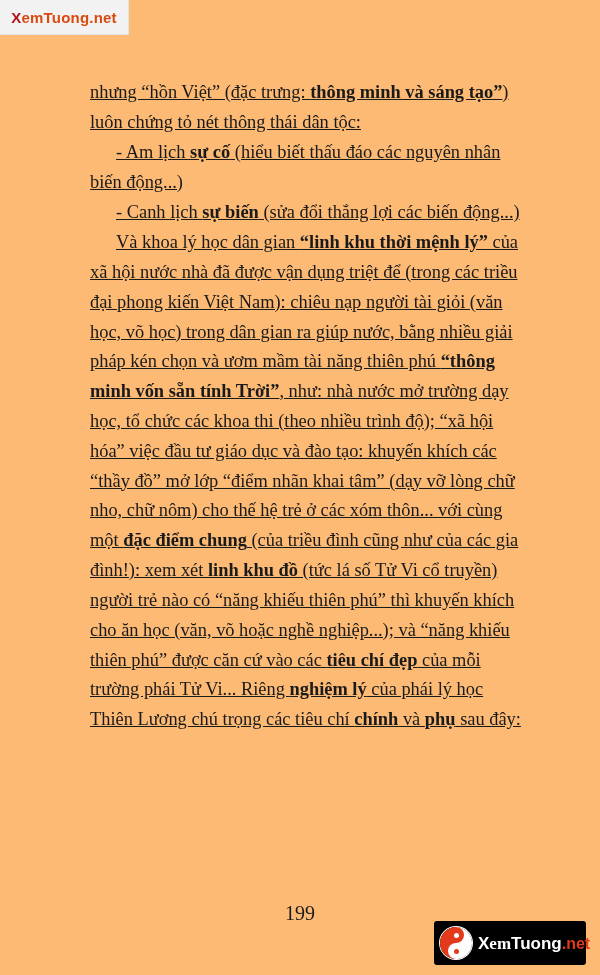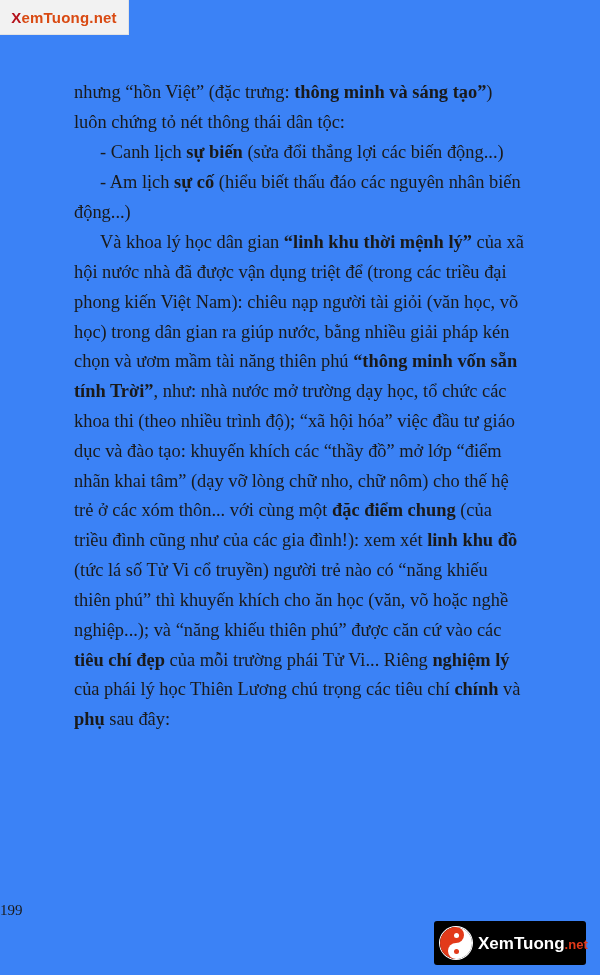--- a/index.html
+++ b/index.html
@@ -11,21 +11,21 @@
     height: 975px;
     background: #ffffff;
     font-family: "Liberation Serif", serif;
     color: #1a1a1a;
     position: relative;
     overflow: hidden;
   }
   .page {
     position: absolute;
     inset: 0;
-    background: #3b82f6;
+    background: #fdba74;
   }
 
   
   .top-watermark {
     position: absolute;
     left: 0;
     top: 0;
     width: 128px;
     height: 34px;
     background: #f2f2f2;
@@ -48,36 +48,37 @@
   .text-block {
     position: absolute;
     left: 74px;
     top: 78px;
     width: 452px;
     font-size: 18.4px;
     line-height: 1.62;
     text-align: left;
   }
   .para {
-    margin: 0 0 0.02em 0;
+    margin: 0 0 0.02em 16px;
     text-indent: 0;
+    text-decoration: underline;
   }
   .para.indent {
     text-indent: 26px;
   }
   .para b, .para strong { font-weight: bold; }
 
   
   .folio {
     position: absolute;
     left: 0;
     right: 0;
     top: 902px;
-    text-align: left;
-    font-size: 15px;
+    text-align: center;
+    font-size: 20px;
     color: #1a1a1a;
   }
 
   
   .logo {
     position: absolute;
     right: 14px;
     bottom: 10px;
     width: 152px;
     height: 44px;
@@ -121,37 +122,37 @@
   .logo-dot-b { bottom: 5.5px; background: #e23a1a; }
   .logo-text {
     margin-left: 6px;
     font-family: "Liberation Sans", sans-serif;
     font-weight: bold;
     font-size: 17px;
     line-height: 1;
     white-space: nowrap;
   }
   .logo-text .lt-x { color: #ffffff; }
-  .logo-text .lt-xem { color: #ffffff; }
+  .logo-text .lt-xem { color: #ffffff; font-family: Liberation Serif, serif; }
   .logo-text .lt-tuong { color: #ffffff; }
-  .logo-text .lt-net { color: #e23a1a; font-size: 13px; }
+  .logo-text .lt-net { color: #e23a1a; font-size: 16px; }
 </style>
 </head>
 <body>
 
 <div class="page">
 
   <div class="top-watermark">
     <span class="wm-text"><span class="wm-x">X</span><span class="wm-rest">emTuong.net</span></span>
   </div>
 
   <div class="text-block" id="text-block">
       <div class="para"><span>nhưng “hồn Việt” (đặc trưng: </span><b>thông minh và sáng tạo”</b><span>) luôn chứng tỏ nét thông thái dân tộc:</span></div>
+      <div class="para indent"><span>- Am lịch </span><b>sự cố</b><span> (hiểu biết thấu đáo các nguyên nhân biến động...)</span></div>
       <div class="para indent"><span>- Canh lịch </span><b>sự biến</b><span> (sửa đổi thắng lợi các biến động...)</span></div>
-      <div class="para indent"><span>- Am lịch </span><b>sự cố</b><span> (hiểu biết thấu đáo các nguyên nhân biến động...)</span></div>
       <div class="para indent"><span>Và khoa lý học dân gian </span><b>“linh khu thời mệnh lý”</b><span> của xã hội nước nhà đã được vận dụng triệt để (trong các triều đại phong kiến Việt Nam): chiêu nạp người tài giỏi (văn học, võ học) trong dân gian ra giúp nước, bằng nhiều giải pháp kén chọn và ươm mầm tài năng thiên phú </span><b>“thông minh vốn sẵn tính Trời”</b><span>, như: nhà nước mở trường dạy học, tổ chức các khoa thi (theo nhiều trình độ); “xã hội hóa” việc đầu tư giáo dục và đào tạo: khuyến khích các “thầy đồ” mở lớp “điểm nhãn khai tâm” (dạy vỡ lòng chữ nho, chữ nôm) cho thế hệ trẻ ở các xóm thôn... với cùng một </span><b>đặc điểm chung</b><span> (của triều đình cũng như của các gia đình!): xem xét </span><b>linh khu đồ</b><span> (tức lá số Tử Vi cổ truyền) người trẻ nào có “năng khiếu thiên phú” thì khuyến khích cho ăn học (văn, võ hoặc nghề nghiệp...); và “năng khiếu thiên phú” được căn cứ vào các </span><b>tiêu chí đẹp</b><span> của mỗi trường phái Tử Vi... Riêng </span><b>nghiệm lý</b><span> của phái lý học Thiên Lương chú trọng các tiêu chí </span><b>chính</b><span> và </span><b>phụ</b><span> sau đây:</span></div>
     </div>
 
   <div class="folio">199</div>
 
   <div class="logo">
     <span class="logo-mark">
       <span class="logo-dot-a"></span>
       <span class="logo-dot-b"></span>
     </span>

